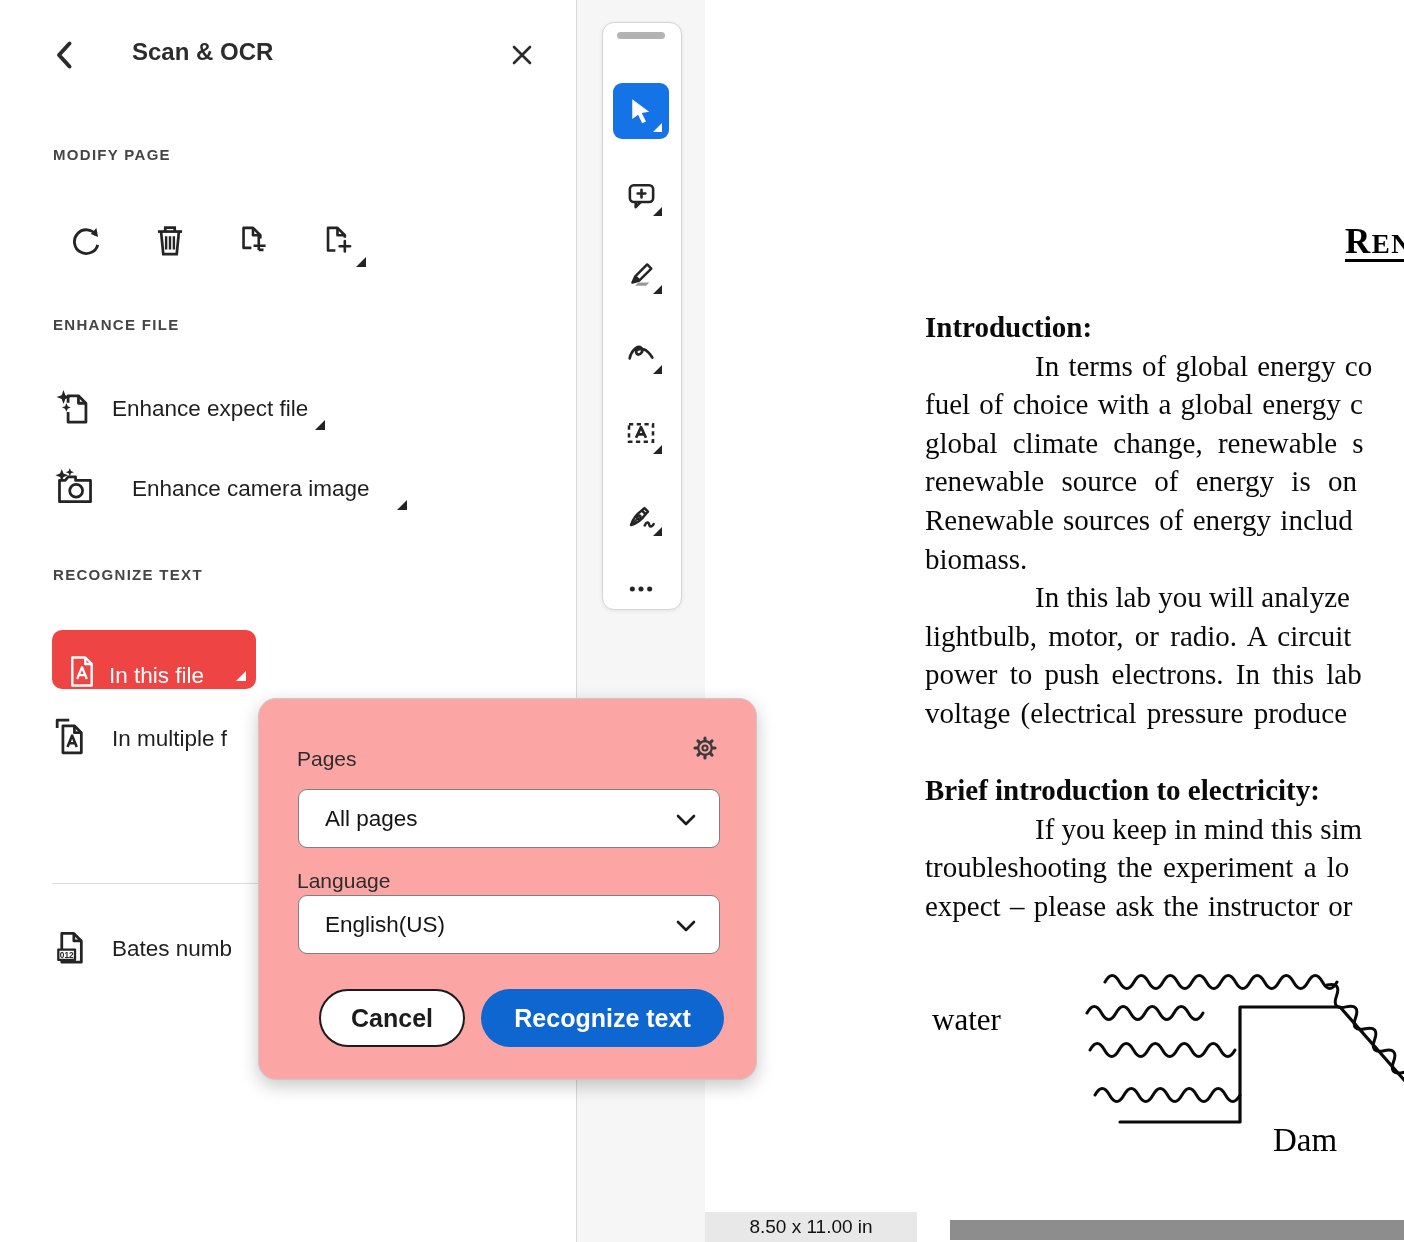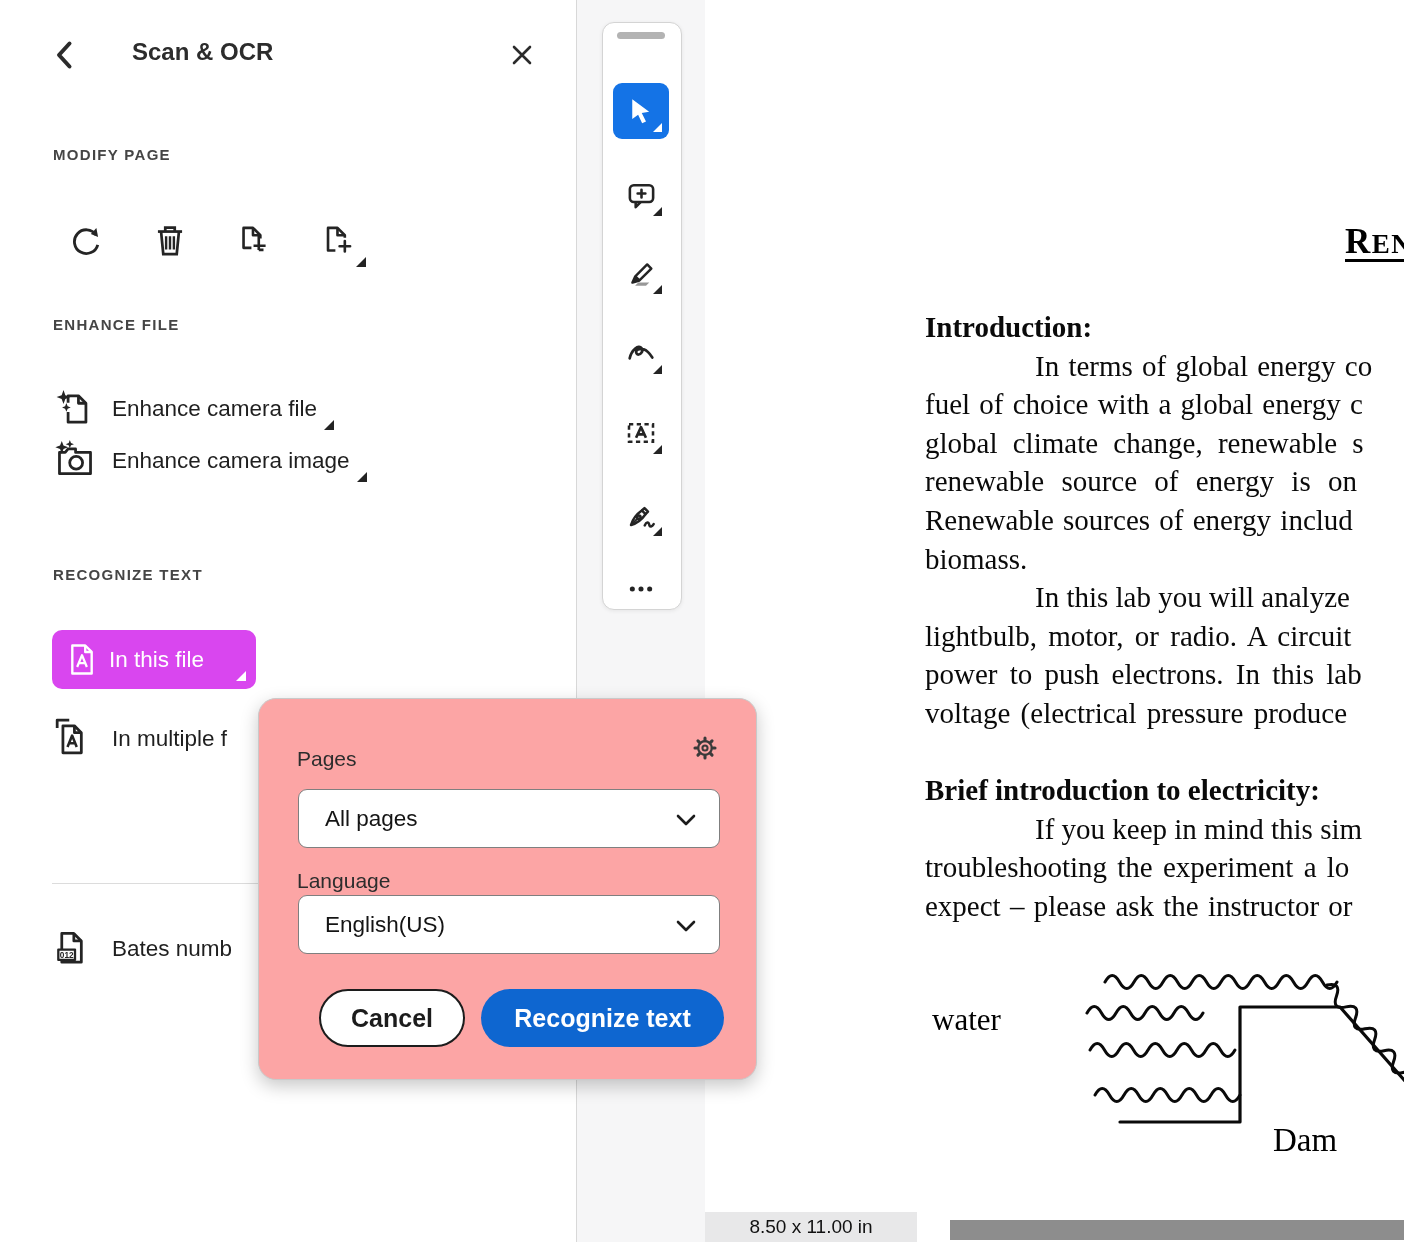--- a/index.html
+++ b/index.html
@@ -35,22 +35,22 @@
   .icon-btn{position:absolute;background:none;border:none;padding:0;cursor:pointer;}
   .back-btn{left:48px;top:38px;width:34px;height:34px;}
   .panel-title{position:absolute;left:112px;top:38px;font-size:24px;font-weight:bold;color:#2c2c2c;margin-left:20px;}
   .close-btn{left:506px;top:39px;width:32px;height:32px;}
   .section-label{position:absolute;left:53px;font-size:15px;font-weight:600;letter-spacing:1.3px;color:#454545;}
   .row-icon-btn{width:44px;height:44px;display:flex;align-items:center;justify-content:center;}
   .panel-row{position:absolute;left:52px;display:flex;align-items:center;cursor:pointer;}
   .panel-row .lbl{margin-left:14px;font-size:22.5px;color:#1f1f1f;white-space:nowrap;}
   .dd-tri{width:0;height:0;border-left:10px solid transparent;border-bottom:10px solid #232323;}
   .tri-after{margin-left:7px;align-self:flex-end;margin-bottom:2px;}
-  .black-btn{position:absolute;left:52px;top:630px;width:204px;height:59px;background:#d946ef;border:none;border-radius:10px;
-    display:flex;align-items:center;cursor:pointer;padding:0 0 0 16px;}
+  .black-btn{position:absolute;left:52px;top:630px;width:204px;height:59px;background:#ef4444;border:none;border-radius:10px;
+    display:flex;align-items:flex-end;cursor:pointer;padding:0 0 0 16px;}
   .black-btn .lbl{color:#fff;font-size:22.5px;margin-left:13px;}
   .black-btn .corner{position:absolute;right:10px;bottom:8px;border-left:10px solid transparent;border-bottom:10px solid #ffffff;width:0;height:0;}
   .divider{position:absolute;left:52px;top:883px;width:478px;height:1px;background:#dcdcdc;}
   
   .qtoolbar{position:absolute;left:602px;top:22px;width:78px;height:586px;background:#fff;border:1px solid #d4d4d4;
     border-radius:12px;z-index:3;box-shadow:0 1px 4px rgba(0,0,0,.07);}
   .drag-handle{position:absolute;left:14px;top:9px;width:48px;height:7px;border-radius:4px;background:#b3b3b3;}
   .tool{position:absolute;left:10px;width:56px;height:56px;border:none;background:transparent;border-radius:9px;
     display:flex;align-items:center;justify-content:center;cursor:pointer;}
   .tool.selected{background:#1473E6;}
@@ -180,25 +180,25 @@
 
   <div class="panel-row" style="top:386px;">
     <span>
       <svg width="46" height="46" viewBox="0 0 40 40" fill="none" stroke="#242424" stroke-width="2.4" stroke-linejoin="round">
         <path d="M14 14.5 V8.5 H23 L29.5 15 V31.5 H14 V22.5"></path>
         <path d="M23 8.5 V15 H29.5"></path>
         <path d="M10 3.5 L11.6 8 L16 9.6 L11.6 11.2 L10 15.7 L8.4 11.2 L4 9.6 L8.4 8 Z" fill="#242424" stroke="none"></path>
         <path d="M12.5 14.8 L13.6 17.5 L16.3 18.6 L13.6 19.7 L12.5 22.4 L11.4 19.7 L8.7 18.6 L11.4 17.5 Z" fill="#242424" stroke="none"></path>
       </svg>
     </span>
-    <span class="lbl">Enhance camera file</span>
+    <span class="lbl">Enhance expect file</span>
     <span class="dd-tri tri-after"></span>
   </div>
 
-  <div class="panel-row" style="top:438px;">
+  <div class="panel-row" style="top:466px;gap:20px;">
     <span>
       <svg width="46" height="46" viewBox="0 0 40 40" fill="none" stroke="#242424" stroke-width="2.4" stroke-linejoin="round">
         <path d="M6.5 31 V12.5 H11.5 L14 9.5 H20.5 V12.5 H33.5 V31 Z"></path>
         <circle cx="21" cy="21.5" r="5.6"></circle>
         <path d="M8.5 2.5 L10 6.6 L14.1 8.1 L10 9.6 L8.5 13.7 L7 9.6 L2.9 8.1 L7 6.6 Z" fill="#242424" stroke="none"></path>
         <path d="M15.5 1.8 L16.5 4.4 L19.1 5.4 L16.5 6.4 L15.5 9 L14.5 6.4 L11.9 5.4 L14.5 4.4 Z" fill="#242424" stroke="none"></path>
       </svg>
     </span>
     <span class="lbl">Enhance camera image</span>
     <span class="dd-tri tri-after"></span>

